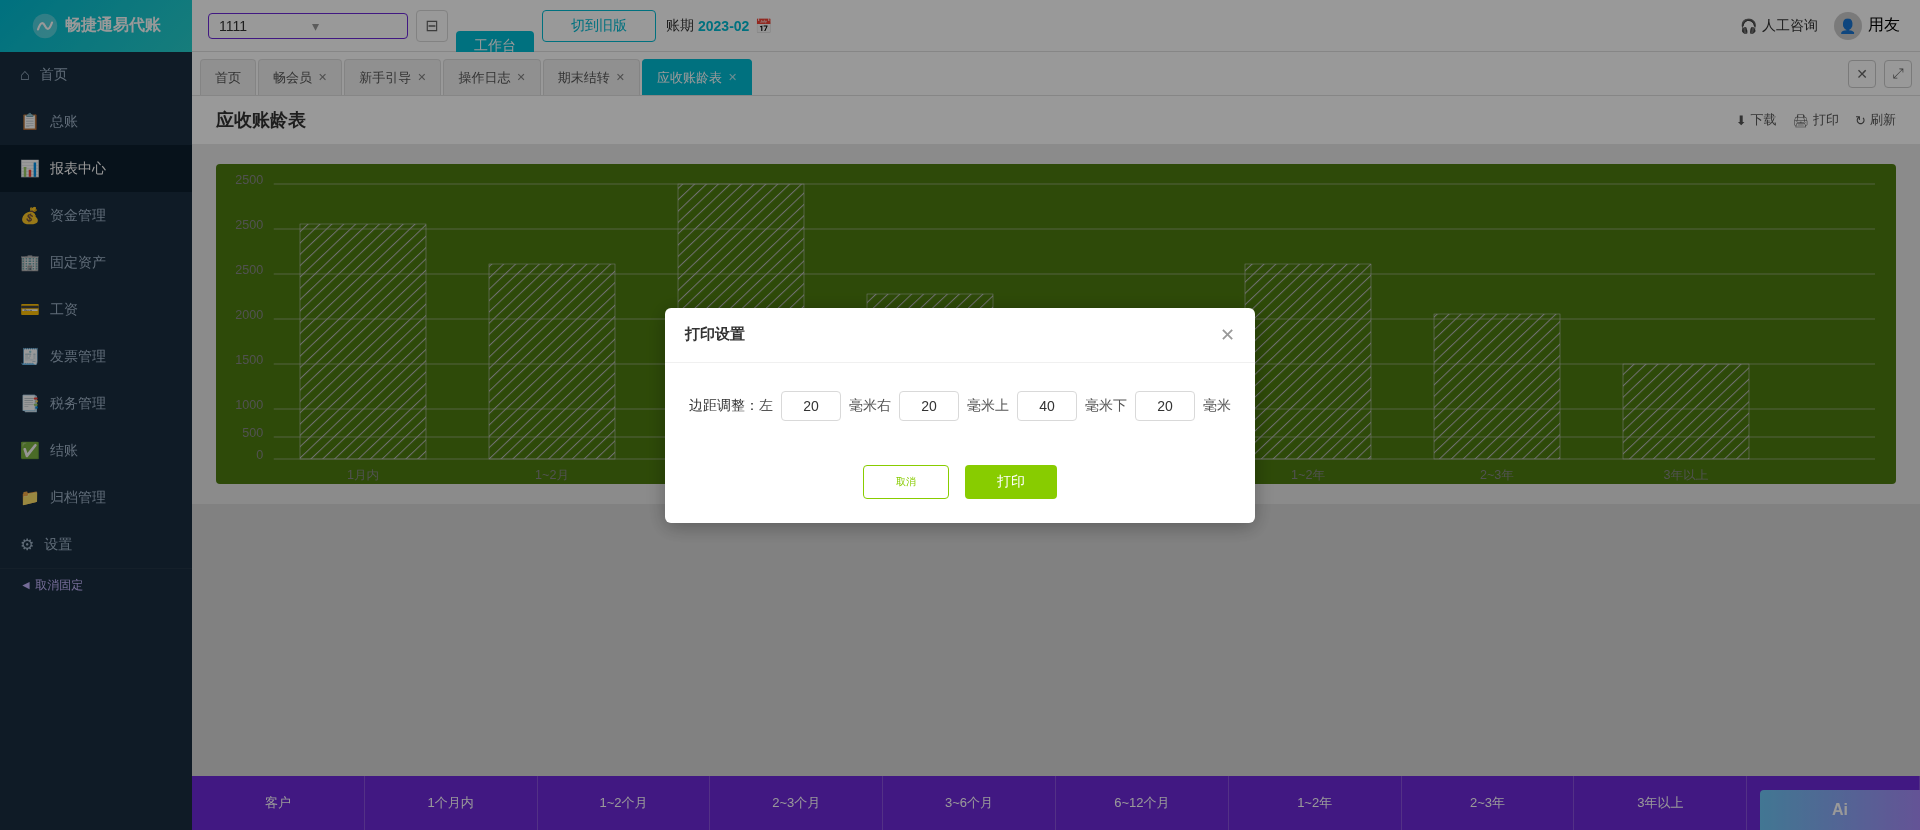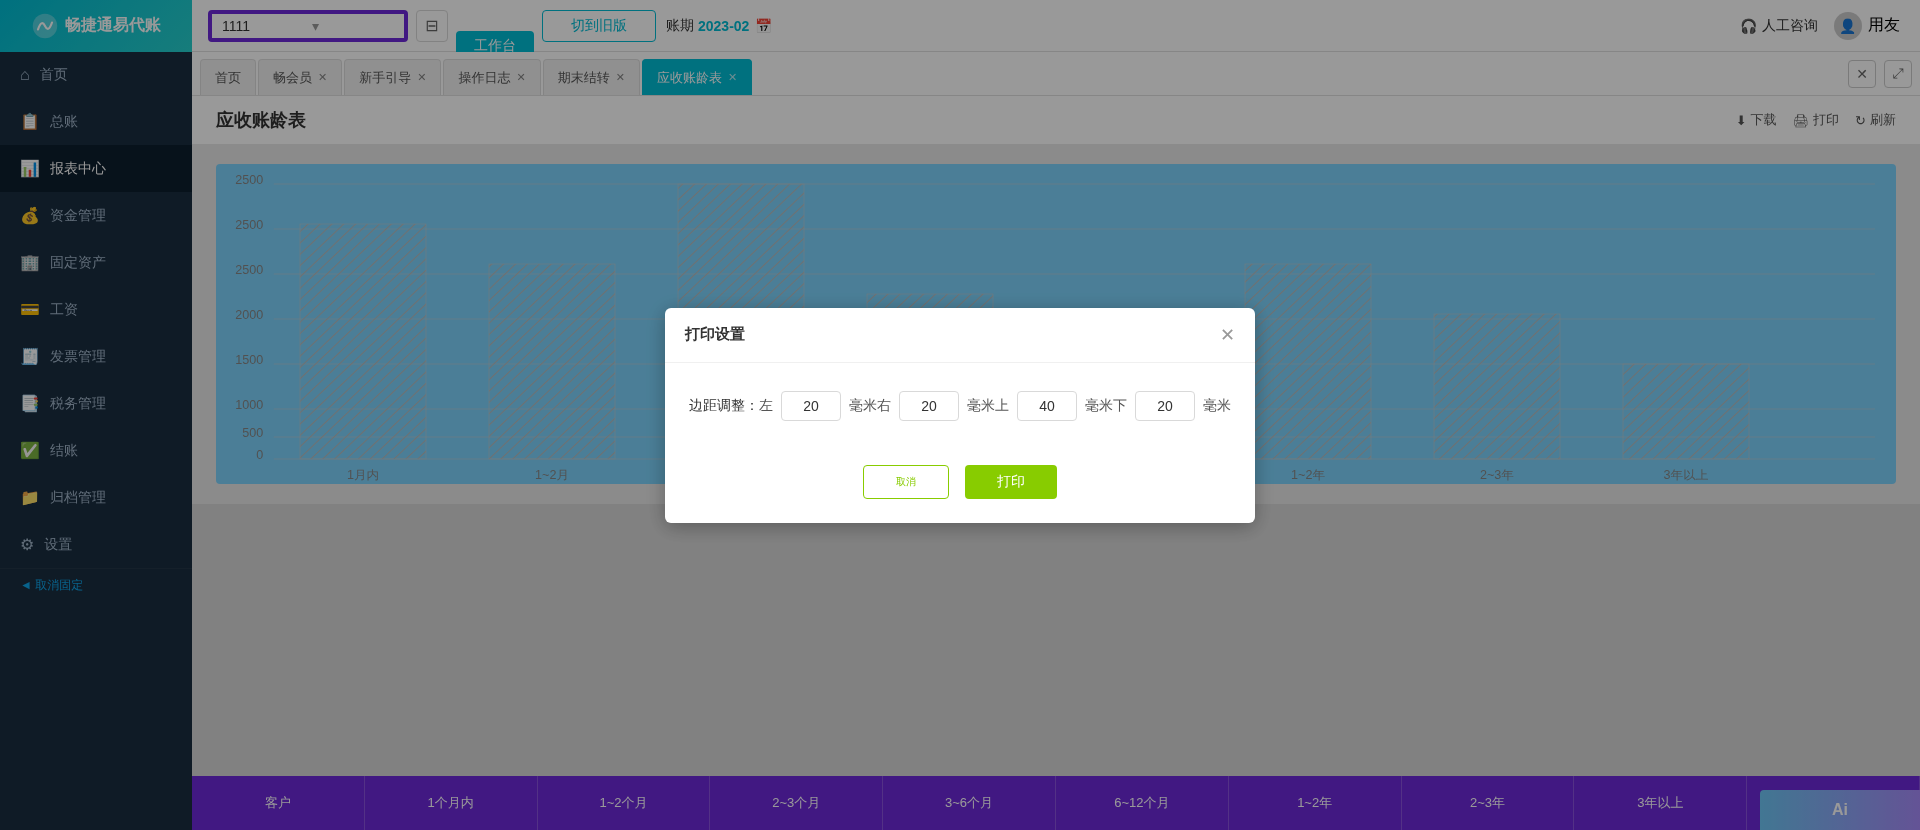--- a/index.html
+++ b/index.html
@@ -28,21 +28,21 @@
     }
     .logo-icon {
       width: 28px;
       height: 28px;
       margin-right: 6px;
     }
     .header-selector {
       display: flex;
       align-items: center;
       margin-left: 16px;
-      border: 4px solid #6d28d9;
+      border: 1px solid #6d28d9;
       border-radius: 4px;
       padding: 4px 10px;
       min-width: 200px;
       cursor: pointer;
       background: #fff;
       position: relative;
     }
     .header-selector span { flex: 1; font-size: 14px; color: #333; }
     .header-selector .chevron { color: #999; margin-left: 8px; }
     .header-copy-btn {
@@ -134,21 +134,21 @@
       gap: 10px;
     }
     .sidebar-item:hover, .sidebar-item.active {
       background: #0e1f2e;
       color: #00bcd4;
     }
     .sidebar-item.active { color: #fff; background: #0d1e2d; }
     .sidebar-item .si-icon { font-size: 16px; }
     .sidebar-pin-btn {
       padding: 8px 20px;
-      color: #0ea5e9;
+      color: #c4b5fd;
       font-size: 12px;
       cursor: pointer;
       border-top: 1px solid #243647;
     }
 
     
     .content-area {
       flex: 1;
       display: flex;
       flex-direction: column;
@@ -242,21 +242,21 @@
       display: flex; align-items: center; gap: 4px;
       font-size: 13px; color: #555; cursor: pointer;
     }
 
     
     .chart-area {
       padding: 20px 24px;
       background: #e8e8e8;
     }
     .chart-container {
-      background: #7dd3fc;
+      background: #4d7c0f;
       height: 320px;
       border-radius: 4px;
       position: relative;
       overflow: hidden;
       text-decoration: underline;
     }
 
     
     .chart-svg { width: 100%; height: 100%; }
 

